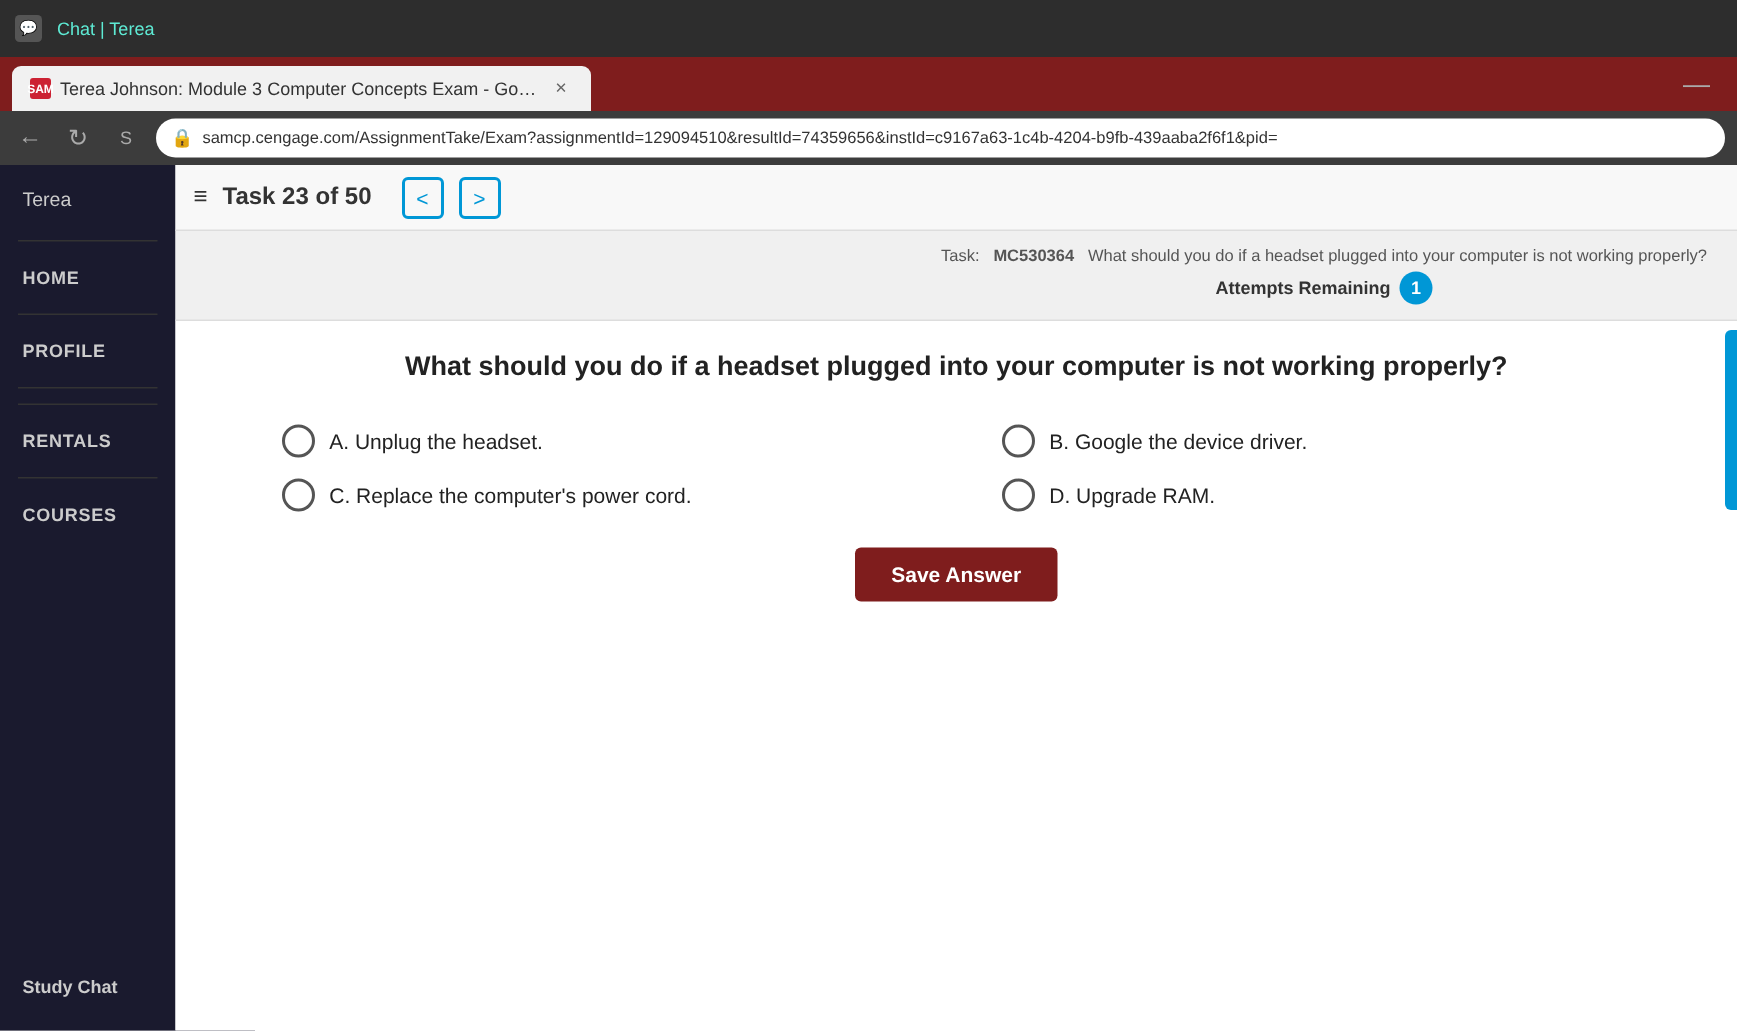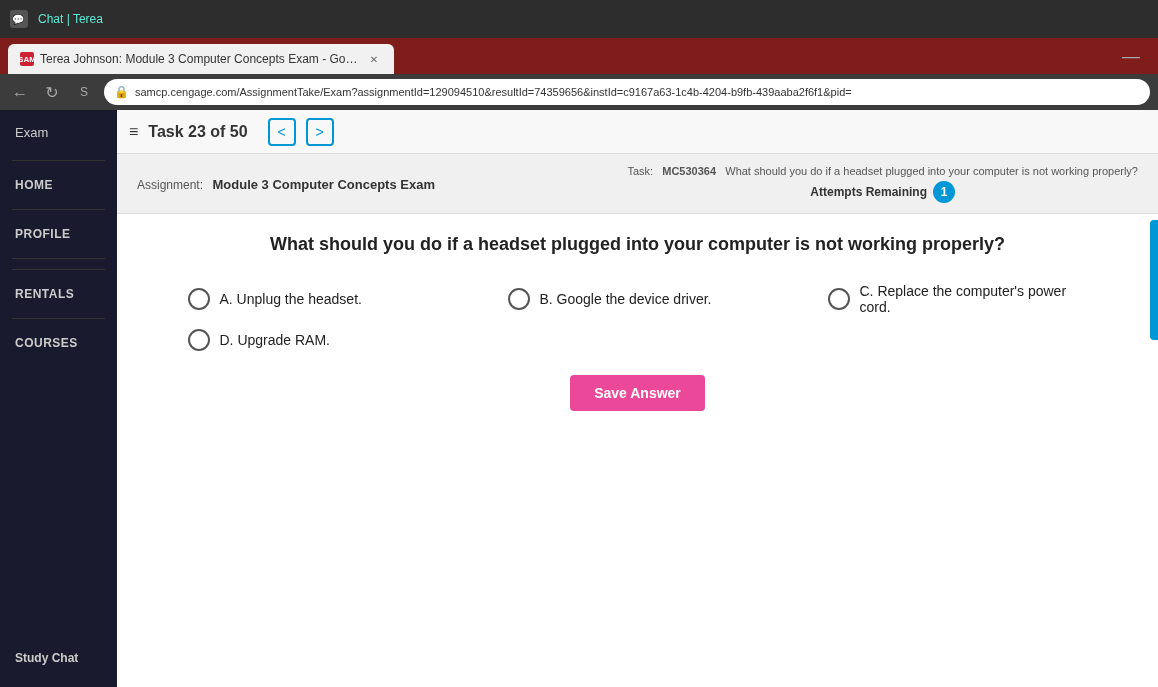--- a/index.html
+++ b/index.html
@@ -292,21 +292,21 @@
       font-size: 18px;
       font-weight: 700;
       color: #222;
       text-align: center;
       margin-bottom: 28px;
     }
 
     
     .choices-grid {
       display: grid;
-      grid-template-columns: 1fr 1fr 1fr;
+      grid-template-columns: 1fr 1fr;
       gap: 14px 60px;
       max-width: 900px;
       margin: 0 auto 24px auto;
     }
     .choice-item {
       display: flex;
       align-items: center;
       gap: 10px;
       font-size: 14px;
       color: #222;
@@ -321,21 +321,21 @@
       background: #fff;
     }
 
     
     .save-btn-container {
       display: flex;
       justify-content: center;
       margin-top: 10px;
     }
     .save-answer-btn {
-      background: #ec4899;
+      background: #7f1d1d;
       color: white;
       border: none;
       padding: 10px 24px;
       font-size: 14px;
       font-weight: 600;
       border-radius: 4px;
       cursor: pointer;
     }
 
     
@@ -377,21 +377,21 @@
     <div class="url-bar">
       <span class="url-icon">🔒</span>
       <span style="overflow:hidden;white-space:nowrap;text-overflow:ellipsis;">samcp.cengage.com/AssignmentTake/Exam?assignmentId=129094510&amp;resultId=74359656&amp;instId=c9167a63-1c4b-4204-b9fb-439aaba2f6f1&amp;pid=</span>
     </div>
   </div>
 </div>
 
 <div class="main-layout">
 
   <div class="sidebar">
-    <div class="sidebar-user">Exam</div>
+    <div class="sidebar-user">Terea</div>
     <div class="sidebar-divider"></div>
 
     <div class="sidebar-nav-item">HOME</div>
     <div class="sidebar-divider"></div>
 
     <div class="sidebar-nav-item">PROFILE</div>
     <div class="sidebar-divider"></div>
 
     <div class="sidebar-divider"></div>
 
@@ -408,24 +408,20 @@
   <div class="content-area" style="position:relative;">
 
     <div class="task-header">
       <span class="hamburger-icon">≡</span>
       <span class="task-title">Task 23 of 50</span>
       <div class="nav-arrow" style="margin-left:10px;">&lt;</div>
       <div class="nav-arrow">&gt;</div>
     </div>
 
     <div class="assignment-bar">
-      <div>
-        <span class="assignment-label">Assignment:</span>
-        <span class="assignment-name">Module 3 Computer Concepts Exam</span>
-      </div>
       <div class="task-info-right">
         <div class="task-label">
           <span>Task:</span>
           &nbsp;
           <span style="font-weight:600;">MC530364</span>
           &nbsp;
           <span>What should you do if a headset plugged into your computer is not working properly?</span>
         </div>
         <div class="attempts-row">
           <span class="attempts-label">Attempts Remaining</span>

